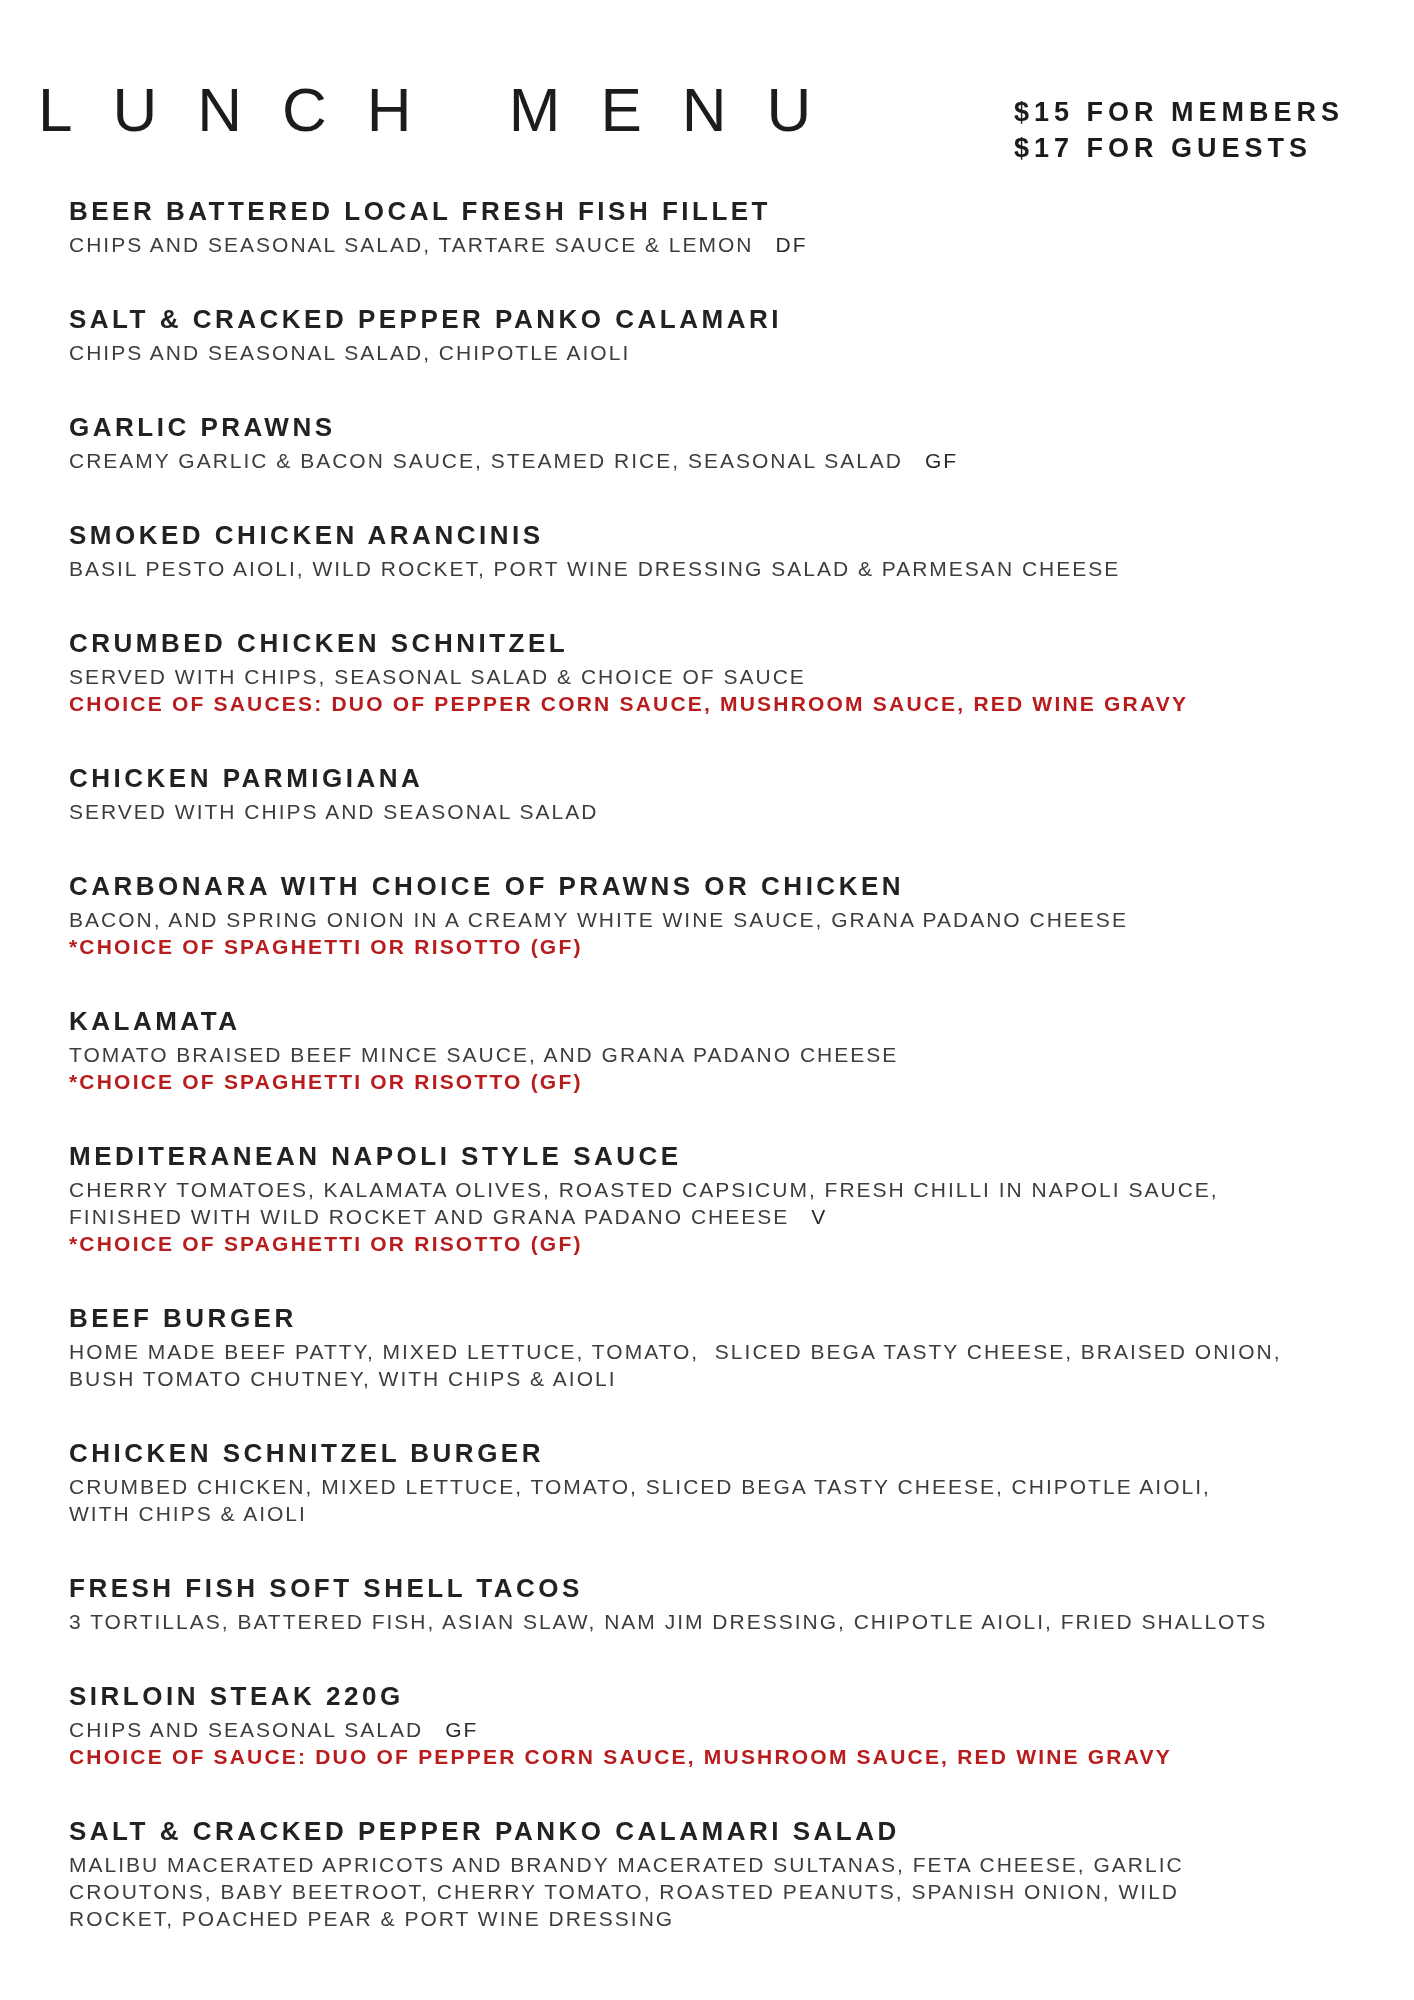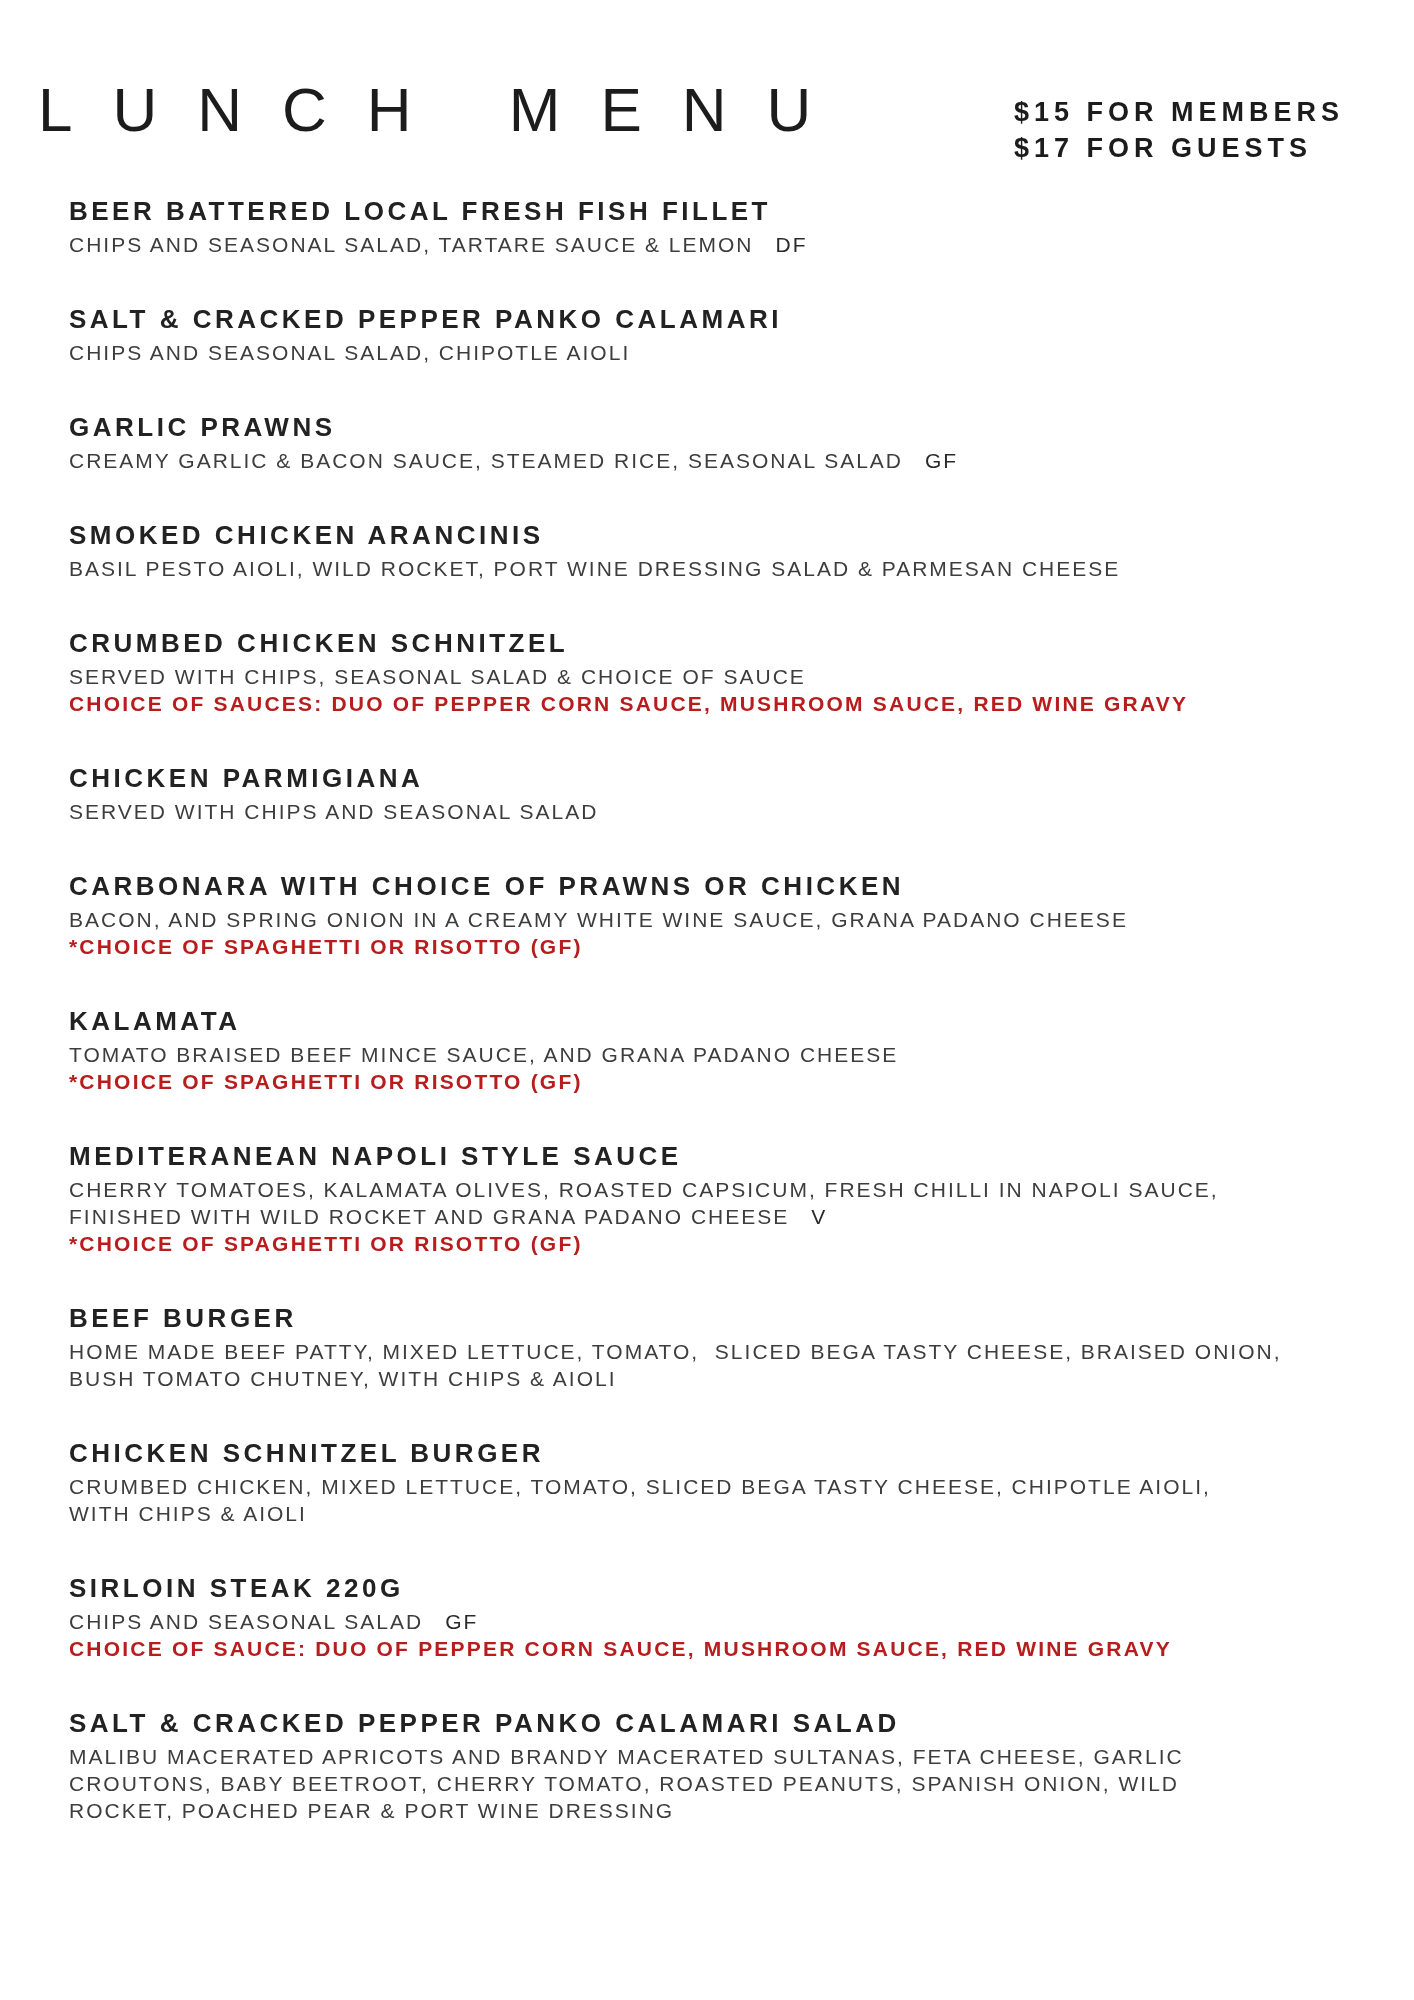--- a/index.html
+++ b/index.html
@@ -145,20 +145,24 @@
       <p class="item-line"><span>HOME MADE BEEF PATTY, MIXED LETTUCE, TOMATO,  SLICED BEGA TASTY CHEESE, BRAISED ONION,</span></p>
       <p class="item-line"><span>BUSH TOMATO CHUTNEY, WITH CHIPS &amp; AIOLI</span></p>
     </section>
 
     <section class="menu-item">
       <h2 class="item-name">CHICKEN SCHNITZEL BURGER</h2>
       <p class="item-line"><span>CRUMBED CHICKEN, MIXED LETTUCE, TOMATO, SLICED BEGA TASTY CHEESE, CHIPOTLE AIOLI,</span></p>
       <p class="item-line"><span>WITH CHIPS &amp; AIOLI</span></p>
     </section>
 
+    <section class="menu-item">
+      <h2 class="item-name">FRESH FISH SOFT SHELL TACOS</h2>
+      <p class="item-line"><span>3 TORTILLAS, BATTERED FISH, ASIAN SLAW, NAM JIM DRESSING, CHIPOTLE AIOLI, FRIED SHALLOTS</span></p>
+    </section>
 
     <section class="menu-item">
       <h2 class="item-name">SIRLOIN STEAK 220G</h2>
       <p class="item-line"><span>CHIPS AND SEASONAL SALAD</span><span class="tag">GF</span></p>
       <p class="item-line bold"><span>CHOICE OF SAUCE: DUO OF PEPPER CORN SAUCE, MUSHROOM SAUCE, RED WINE GRAVY</span></p>
     </section>
 
     <section class="menu-item">
       <h2 class="item-name">SALT &amp; CRACKED PEPPER PANKO CALAMARI SALAD</h2>
       <p class="item-line"><span>MALIBU MACERATED APRICOTS AND BRANDY MACERATED SULTANAS, FETA CHEESE, GARLIC</span></p>

